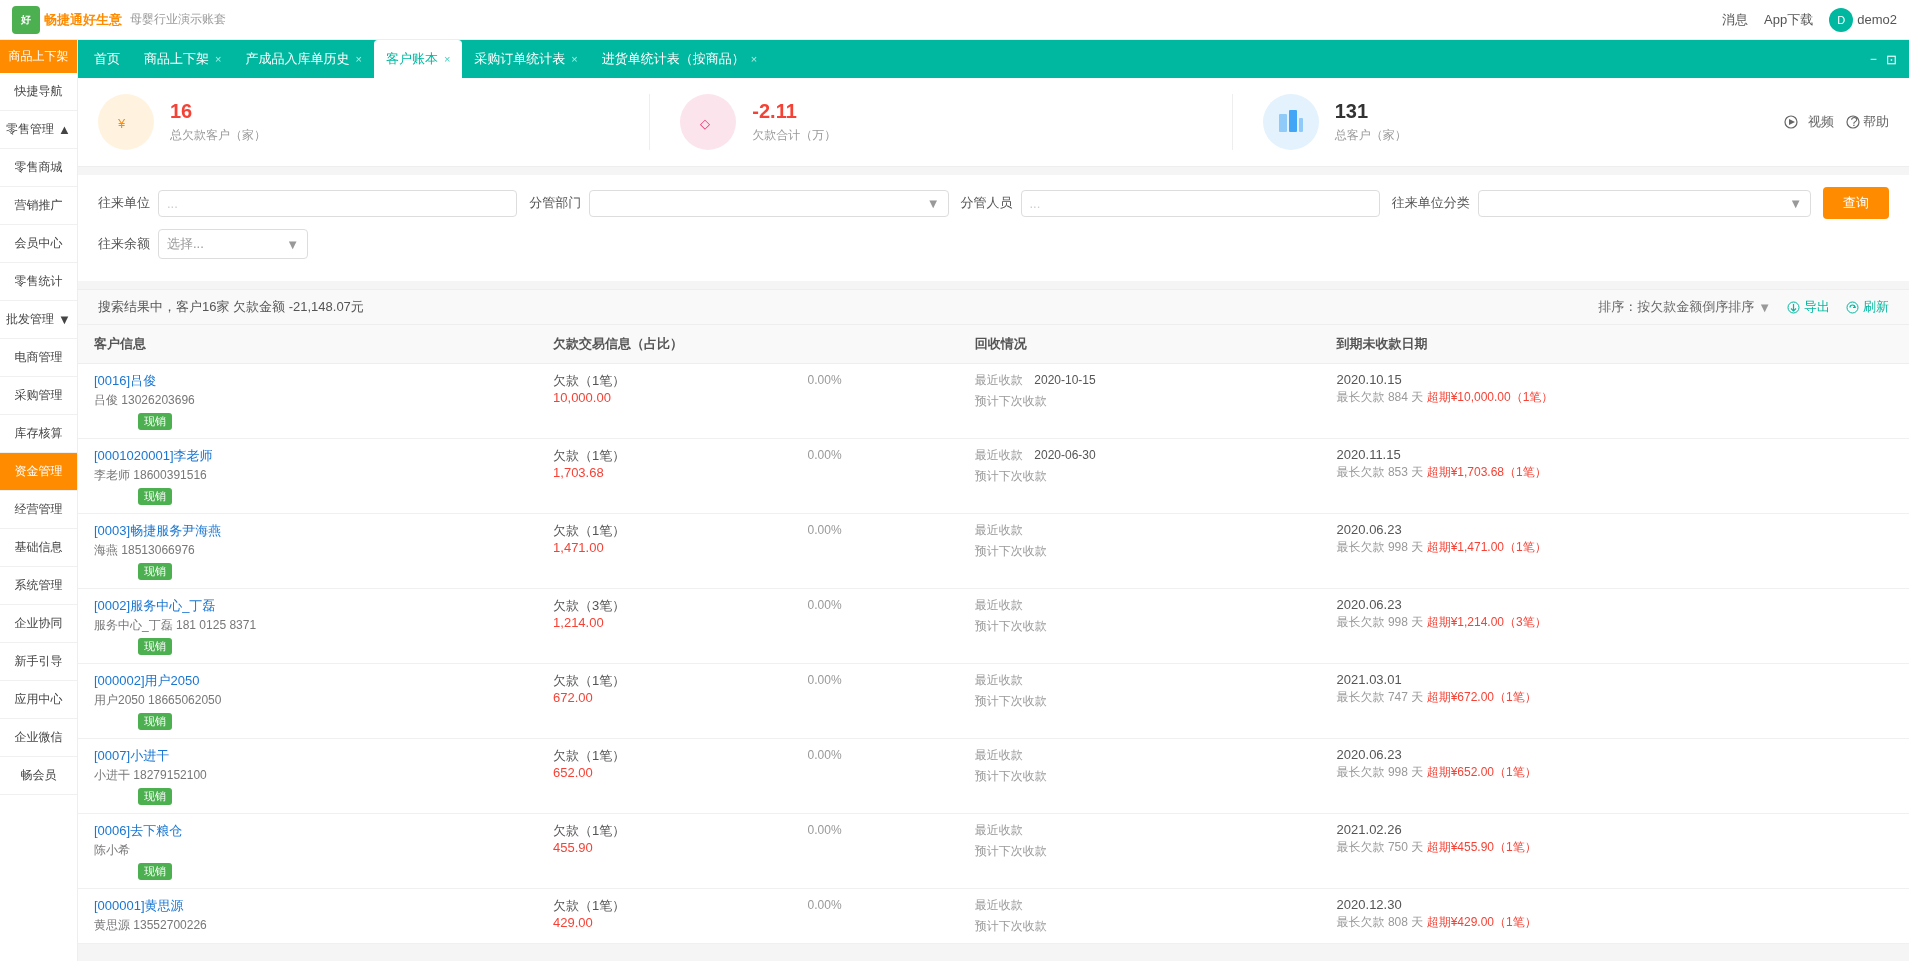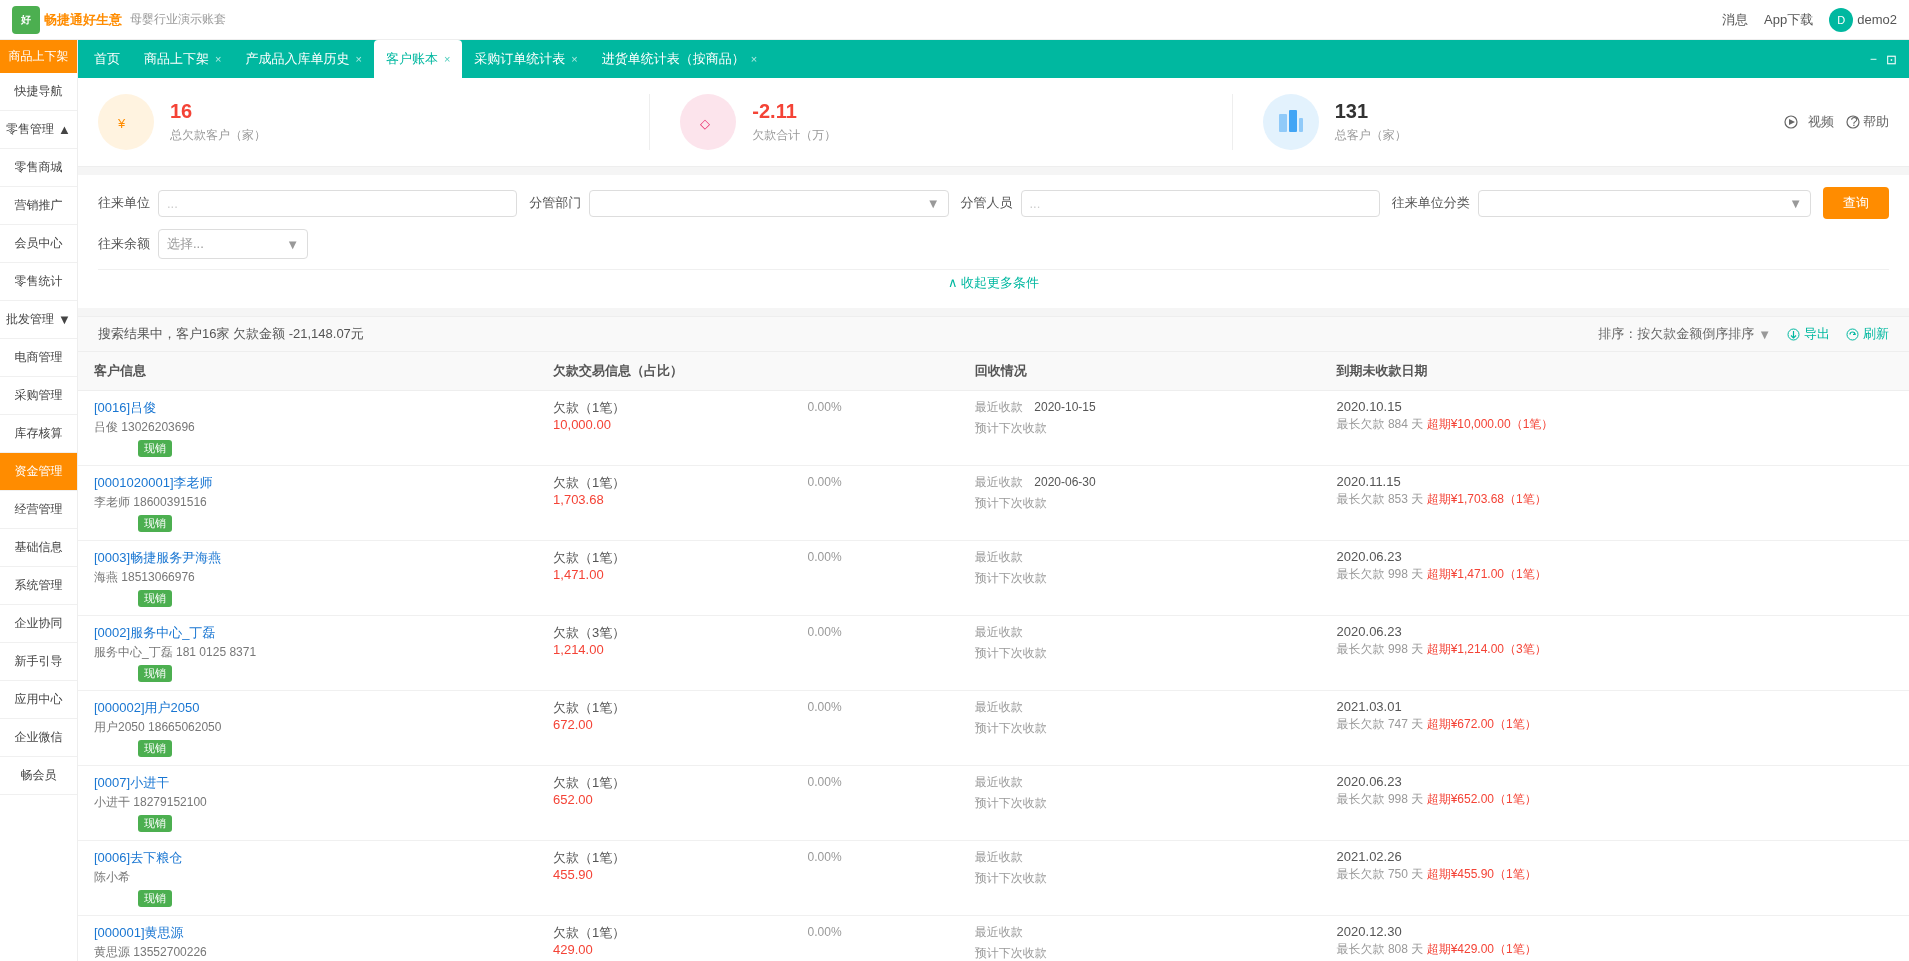--- a/index.html
+++ b/index.html
@@ -393,24 +393,20 @@
         </div>
         <div class="filter-row">
           <div class="filter-item" style="max-width:300px;">
             <span class="filter-label">往来余额</span>
             <div class="filter-select" style="max-width:150px;">
               <span style="color:#999;">选择...</span>
               <span style="color:#999;">▼</span>
             </div>
           </div>
         </div>
-        <div class="collapse-row">
-          <span>∧</span>
-          <span>收起更多条件</span>
-        </div>
       </div>
 
       <div class="results-summary">
         <span>搜索结果中，客户16家  欠款金额 -21,148.07元</span>
         <div class="results-right">
           <div class="sort-dropdown">
             <span>排序：按欠款金额倒序排序</span>
             <span style="color:#999;">▼</span>
           </div>
           <div class="action-btn">

